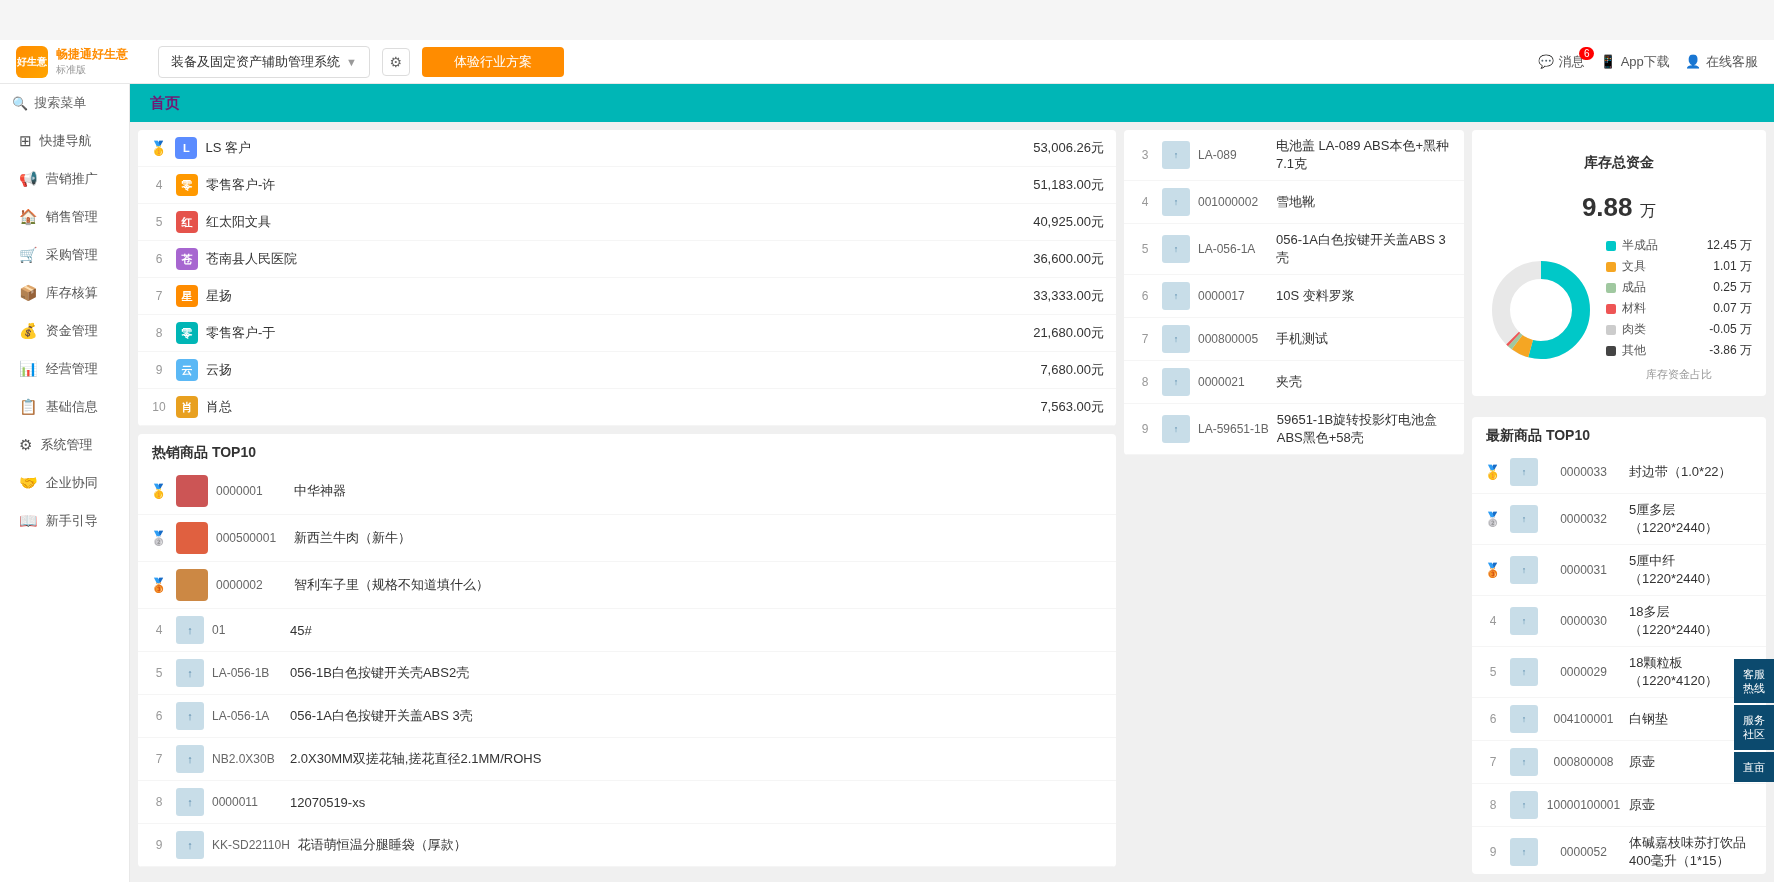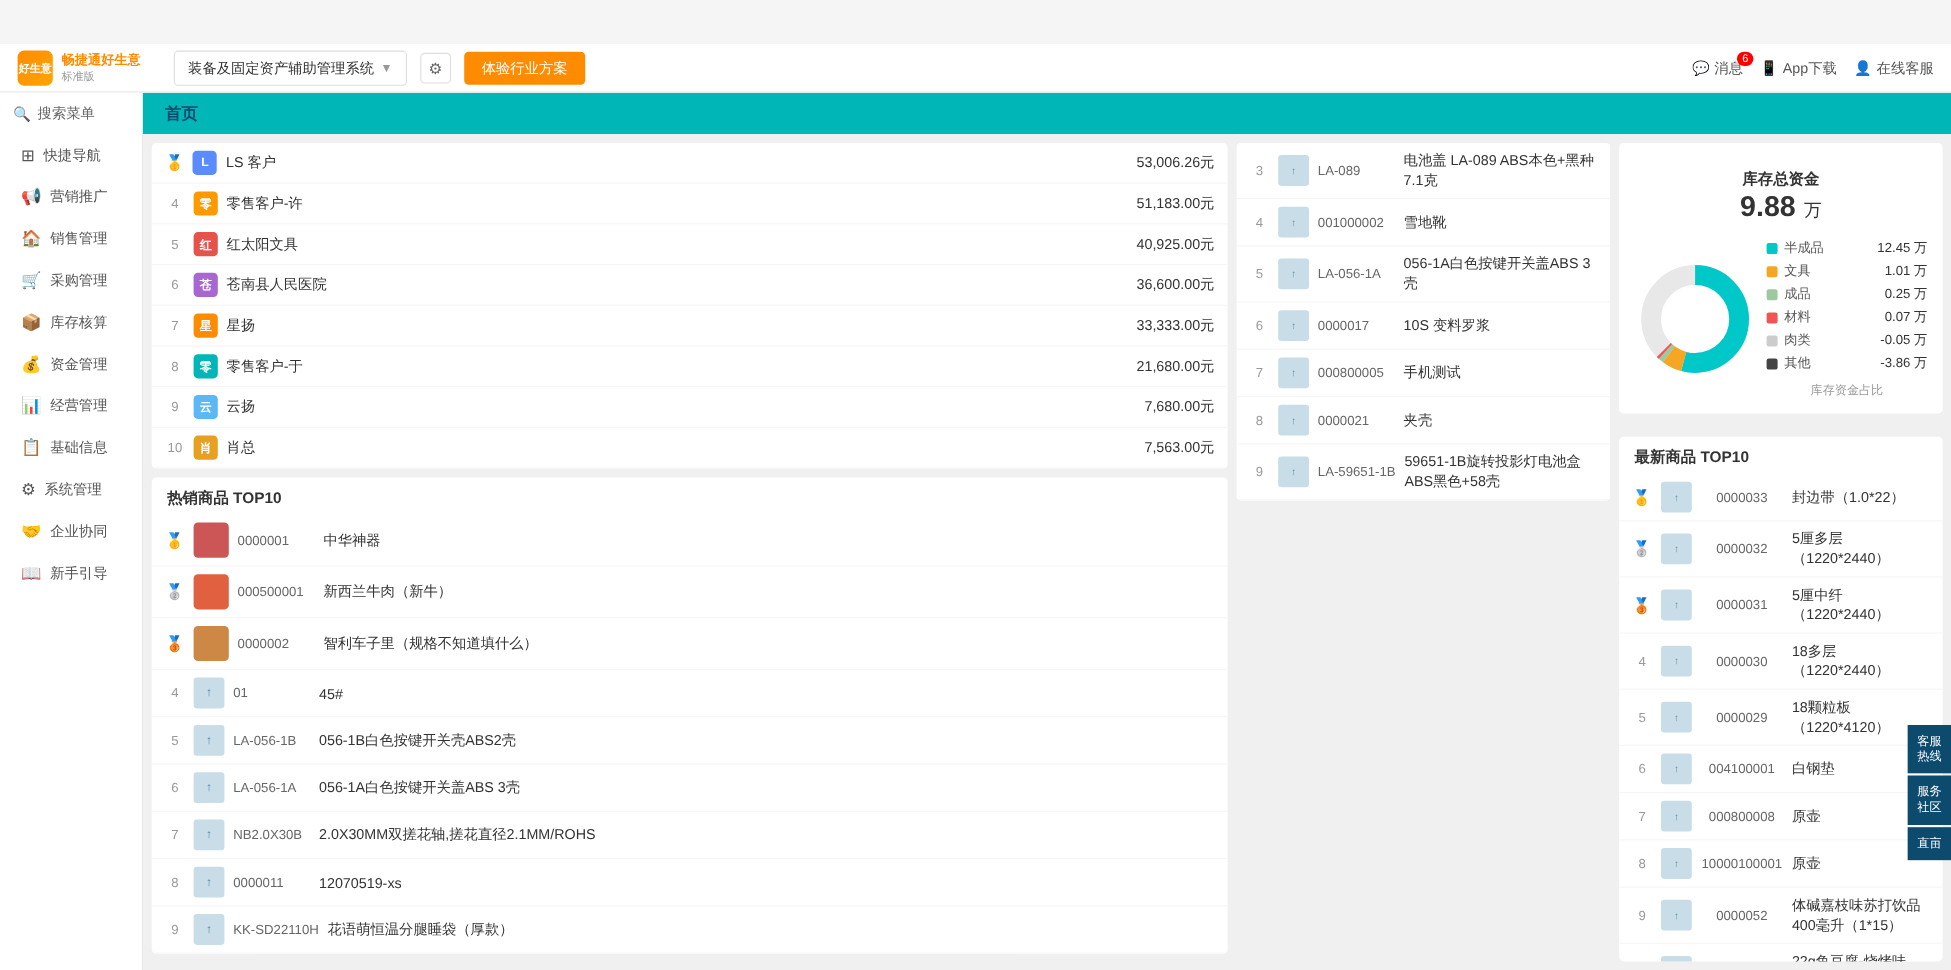--- a/index.html
+++ b/index.html
@@ -57,21 +57,21 @@
       display: flex; align-items: center; justify-content: center;
       cursor: pointer;
       color: #666;
       font-size: 14px;
     }
     .trial-btn {
       background: #ff8c00;
       color: white;
       border: none;
       border-radius: 4px;
-      padding: 6px 16px;
+      padding: 6px 32px;
       cursor: pointer;
       font-size: 13px;
     }
     .top-bar-right {
       margin-left: auto;
       display: flex;
       align-items: center;
       gap: 16px;
       font-size: 13px;
       color: #555;
@@ -135,21 +135,21 @@
       overflow: hidden;
     }
     .page-header {
       background: #00b6b6;
       padding: 0 20px;
       height: 38px;
       display: flex;
       align-items: center;
     }
     .page-header-title {
-      color: #0c4a6e;
+      color: #701a75;
       font-size: 15px;
       font-weight: bold;
     }
 
     .content-body {
       flex: 1;
       display: flex;
       overflow: hidden;
       gap: 0;
       background: #f0f0f0;
@@ -620,21 +620,21 @@
         </div>
       </div>
 
       <div class="right-col">
 
         <div class="inventory-panel">
           <div class="inventory-total">
             <span style="font-size:14px;font-weight:bold;color:#333;">
               <span>库存总资金</span>
             </span>
-            <div style="margin-top:0;">
+            <div style="margin-top:20px;">
               <span class="inventory-amount">9.88</span>
               <span class="inventory-unit">万</span>
             </div>
           </div>
           <div class="inventory-chart-area">
 
             <svg class="donut-chart" viewBox="0 0 110 110">
 
               <circle cx="55" cy="55" r="40" fill="none" stroke="#e8e8e8" stroke-width="18"></circle>
 

